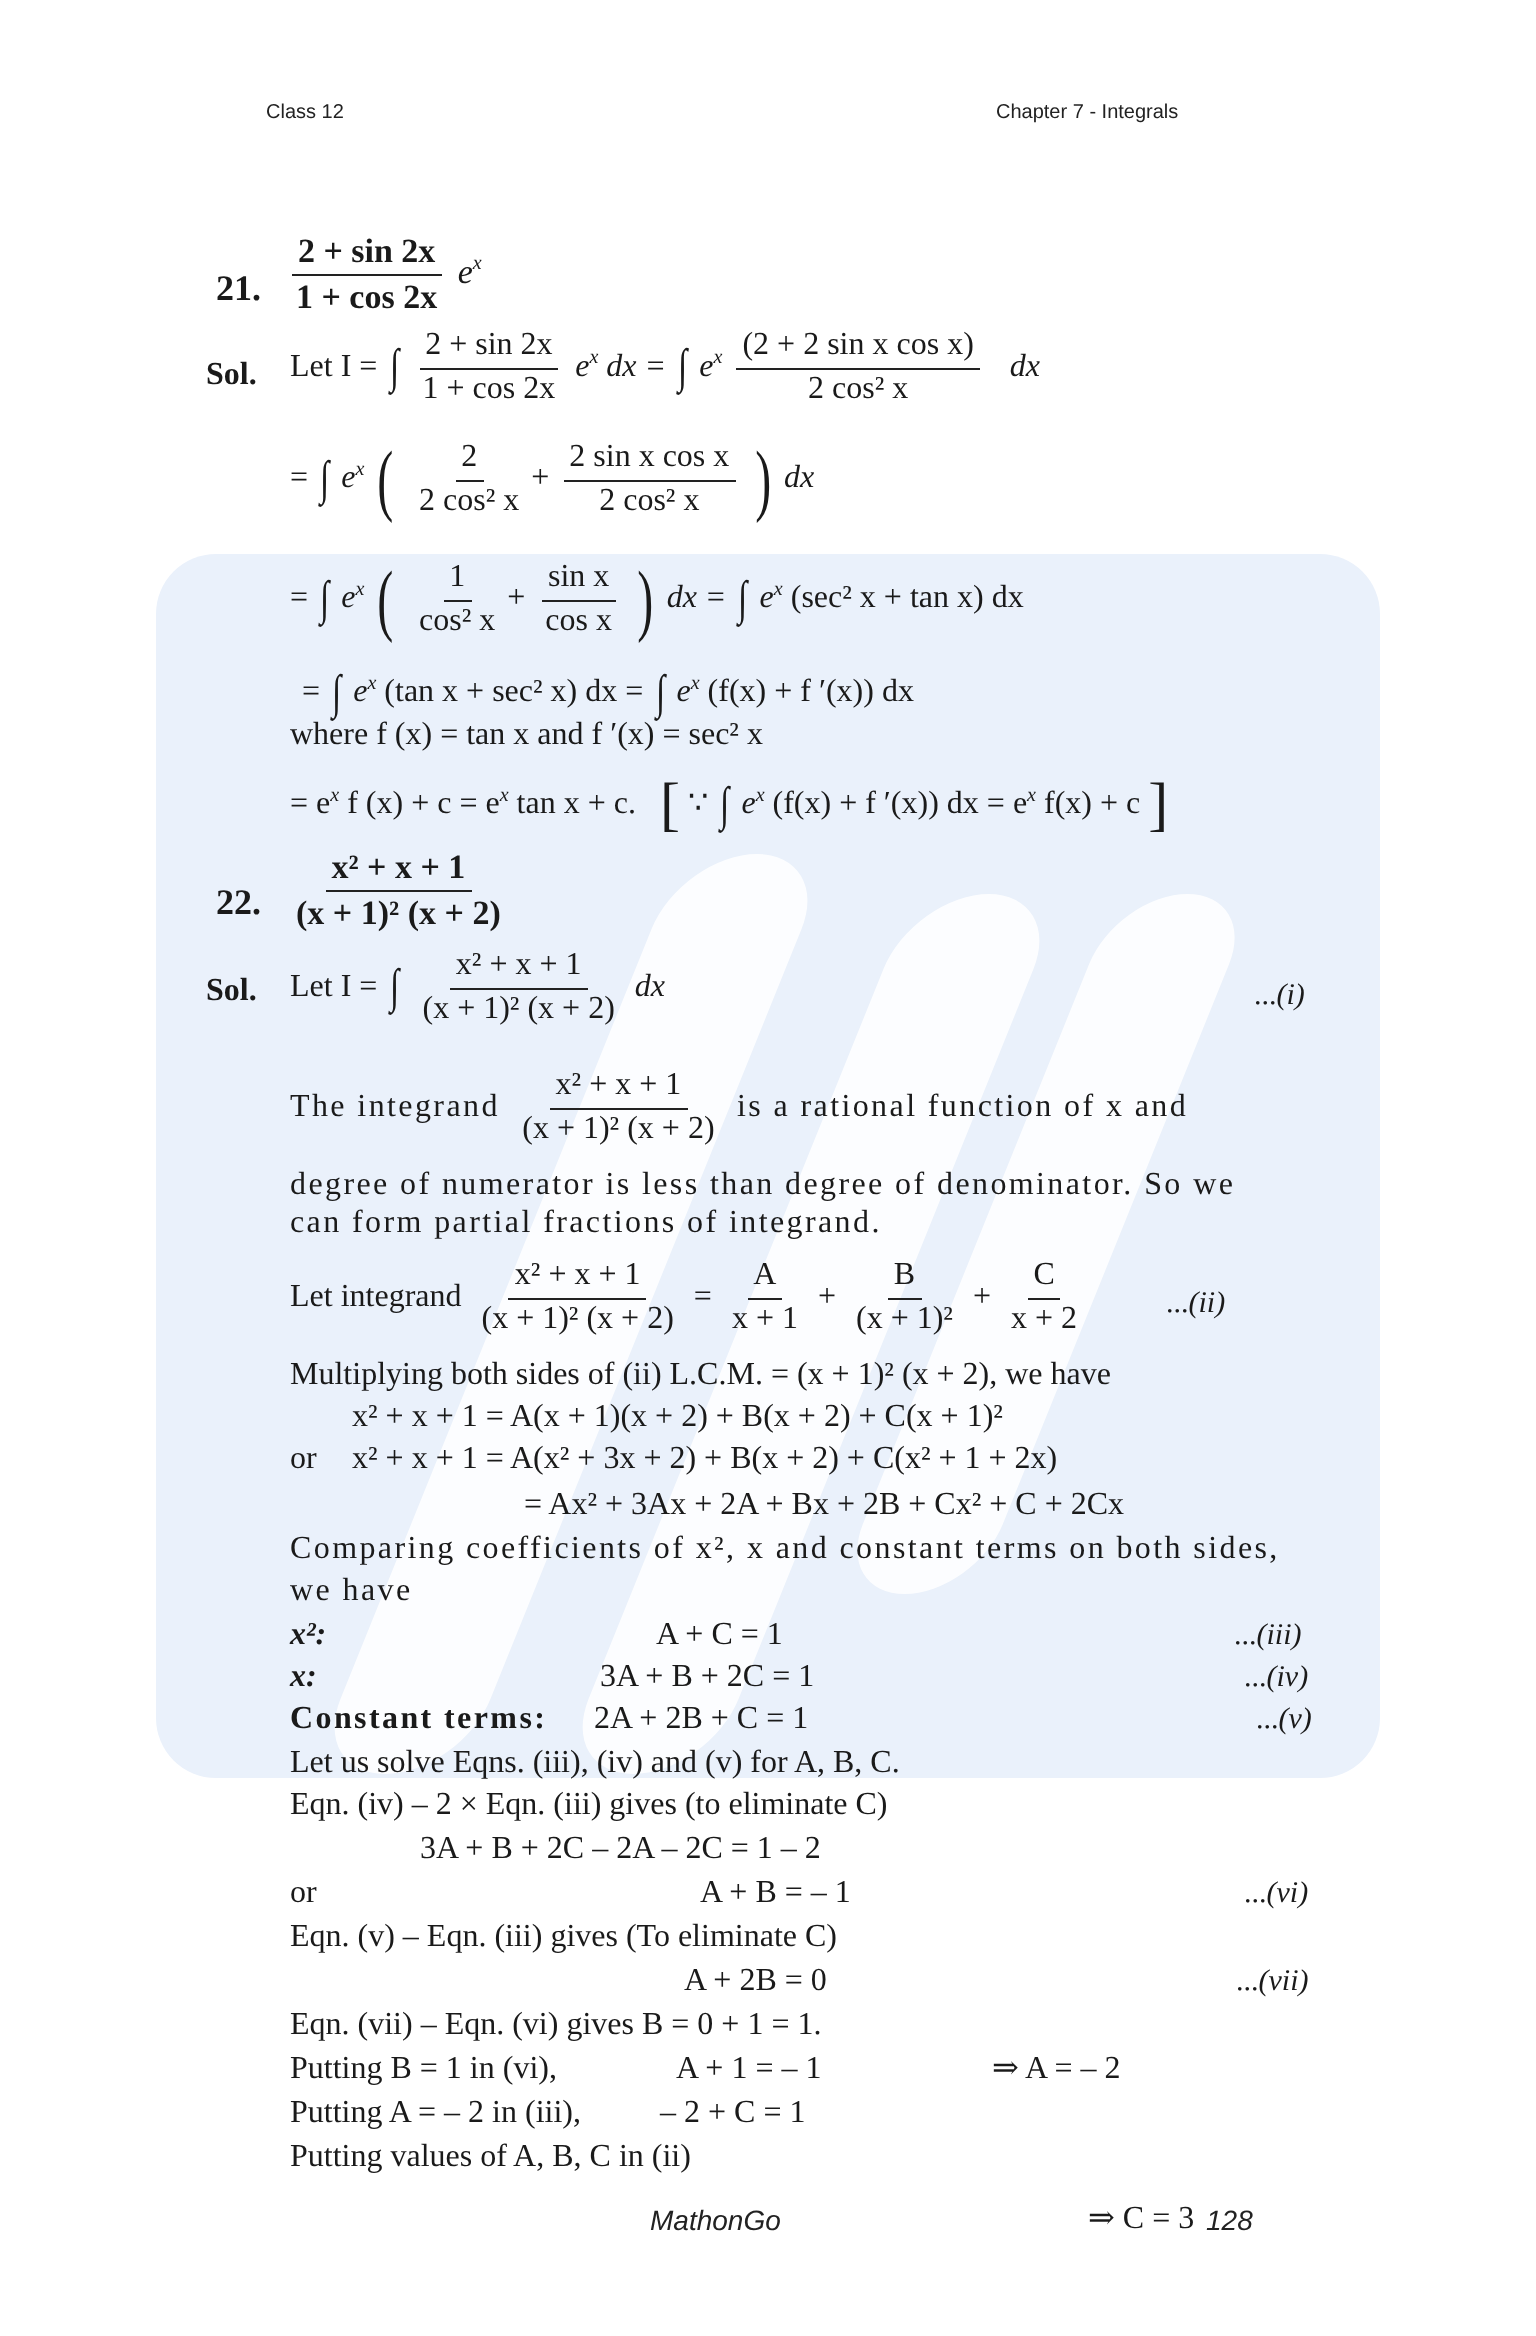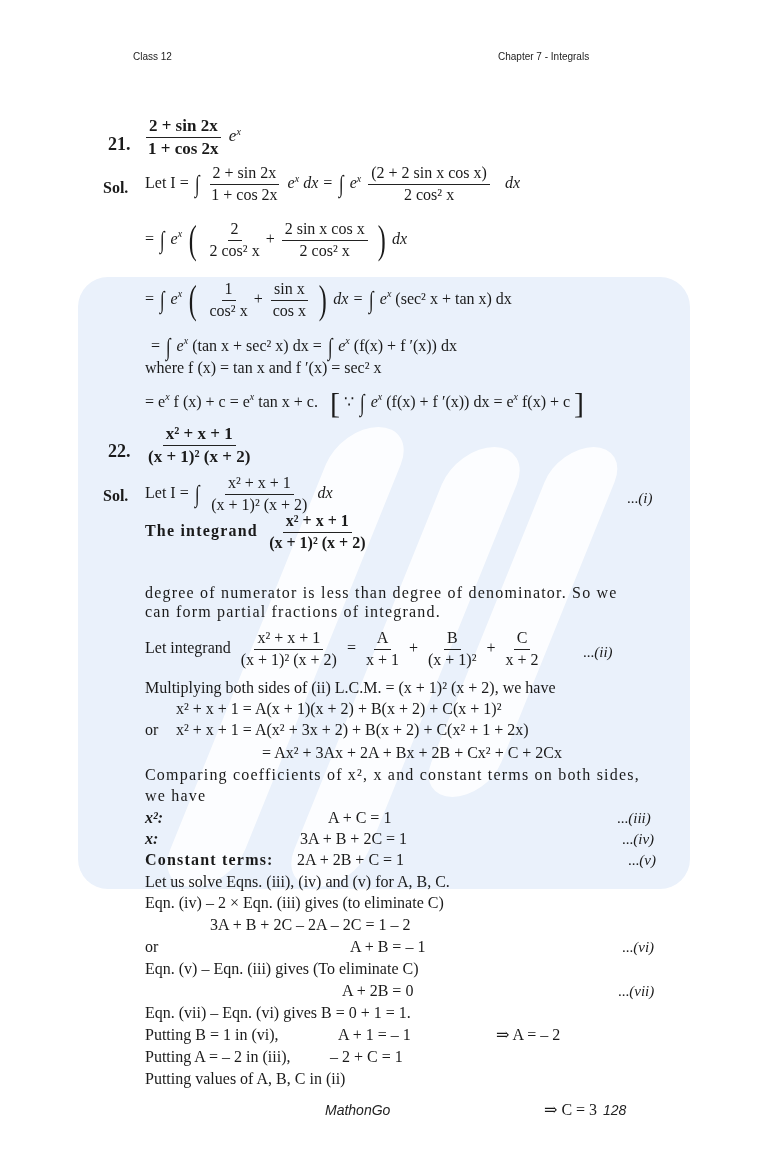--- a/index.html
+++ b/index.html
@@ -136,26 +136,27 @@
   <span>Let I =</span>
   <span class="int">∫</span>
   <span class="frac">
       <span class="num">x² + x + 1</span>
       <span class="den">(x + 1)² (x + 2)</span>
     </span>
   <span class="it">dx</span>
 </div>
 <div class="tag" style="left:627px; top:490px;"><span class="dots">...</span><span>(i)</span></div>
 
-<div class="line spaced" style="left:145px; top:513px;font-weight:bold;">
+<div class="line spaced" style="left:145px; top:535px;">
   <span>The integrand</span>
   <span class="frac" style="letter-spacing:0;">
       <span class="num">x² + x + 1</span>
       <span class="den">(x + 1)² (x + 2)</span>
     </span>
+  <span>is a rational function of x and</span>
 </div>
 <div class="line spaced" style="left:145px; top:585px;">degree of numerator is less than degree of denominator. So we</div>
 <div class="line spaced" style="left:145px; top:604px;">can form partial fractions of integrand.</div>
 
 <div class="line" style="left:145px; top:630px;">
   <span>Let integrand</span>
   <span class="frac">
       <span class="num">x² + x + 1</span>
       <span class="den">(x + 1)² (x + 2)</span>
     </span> =

